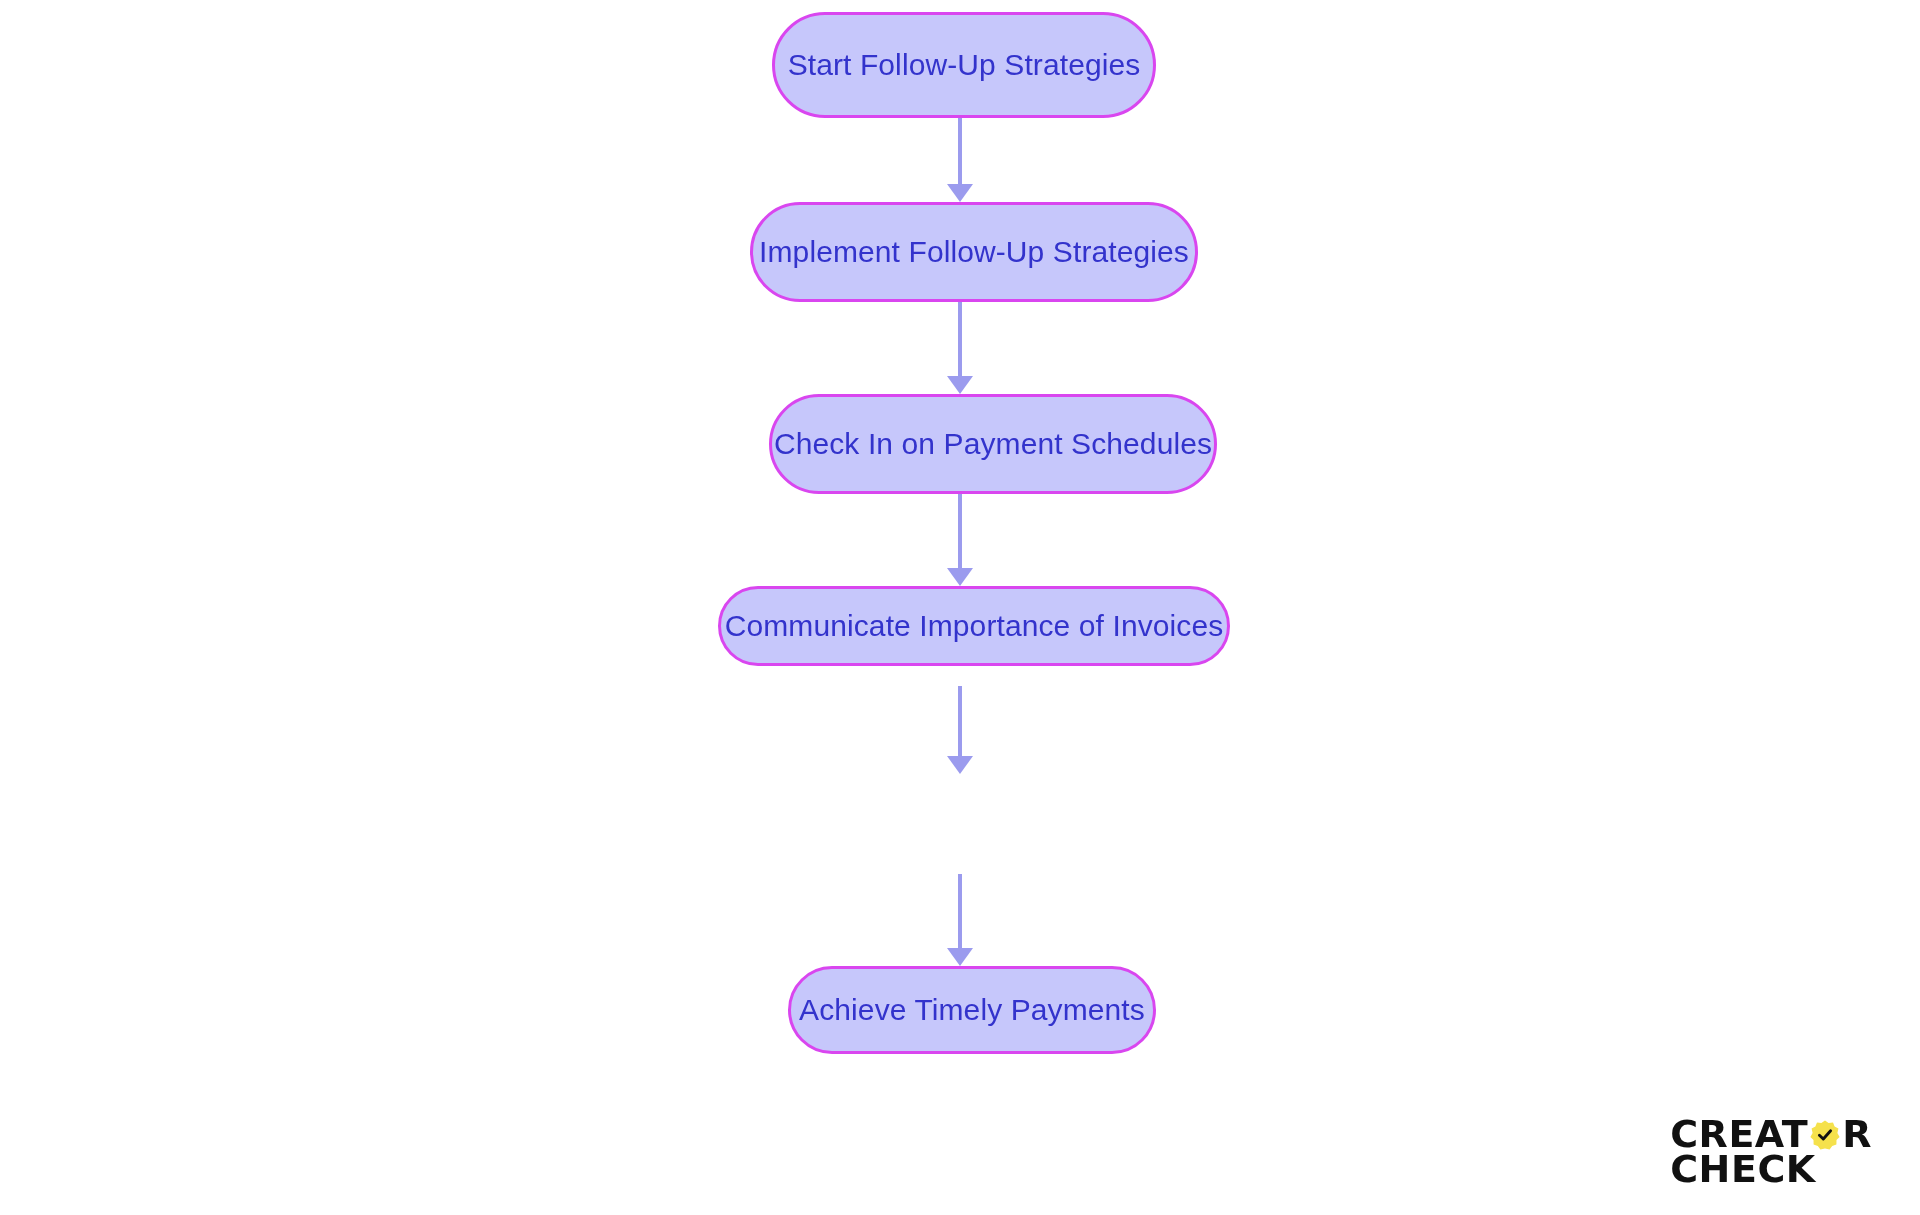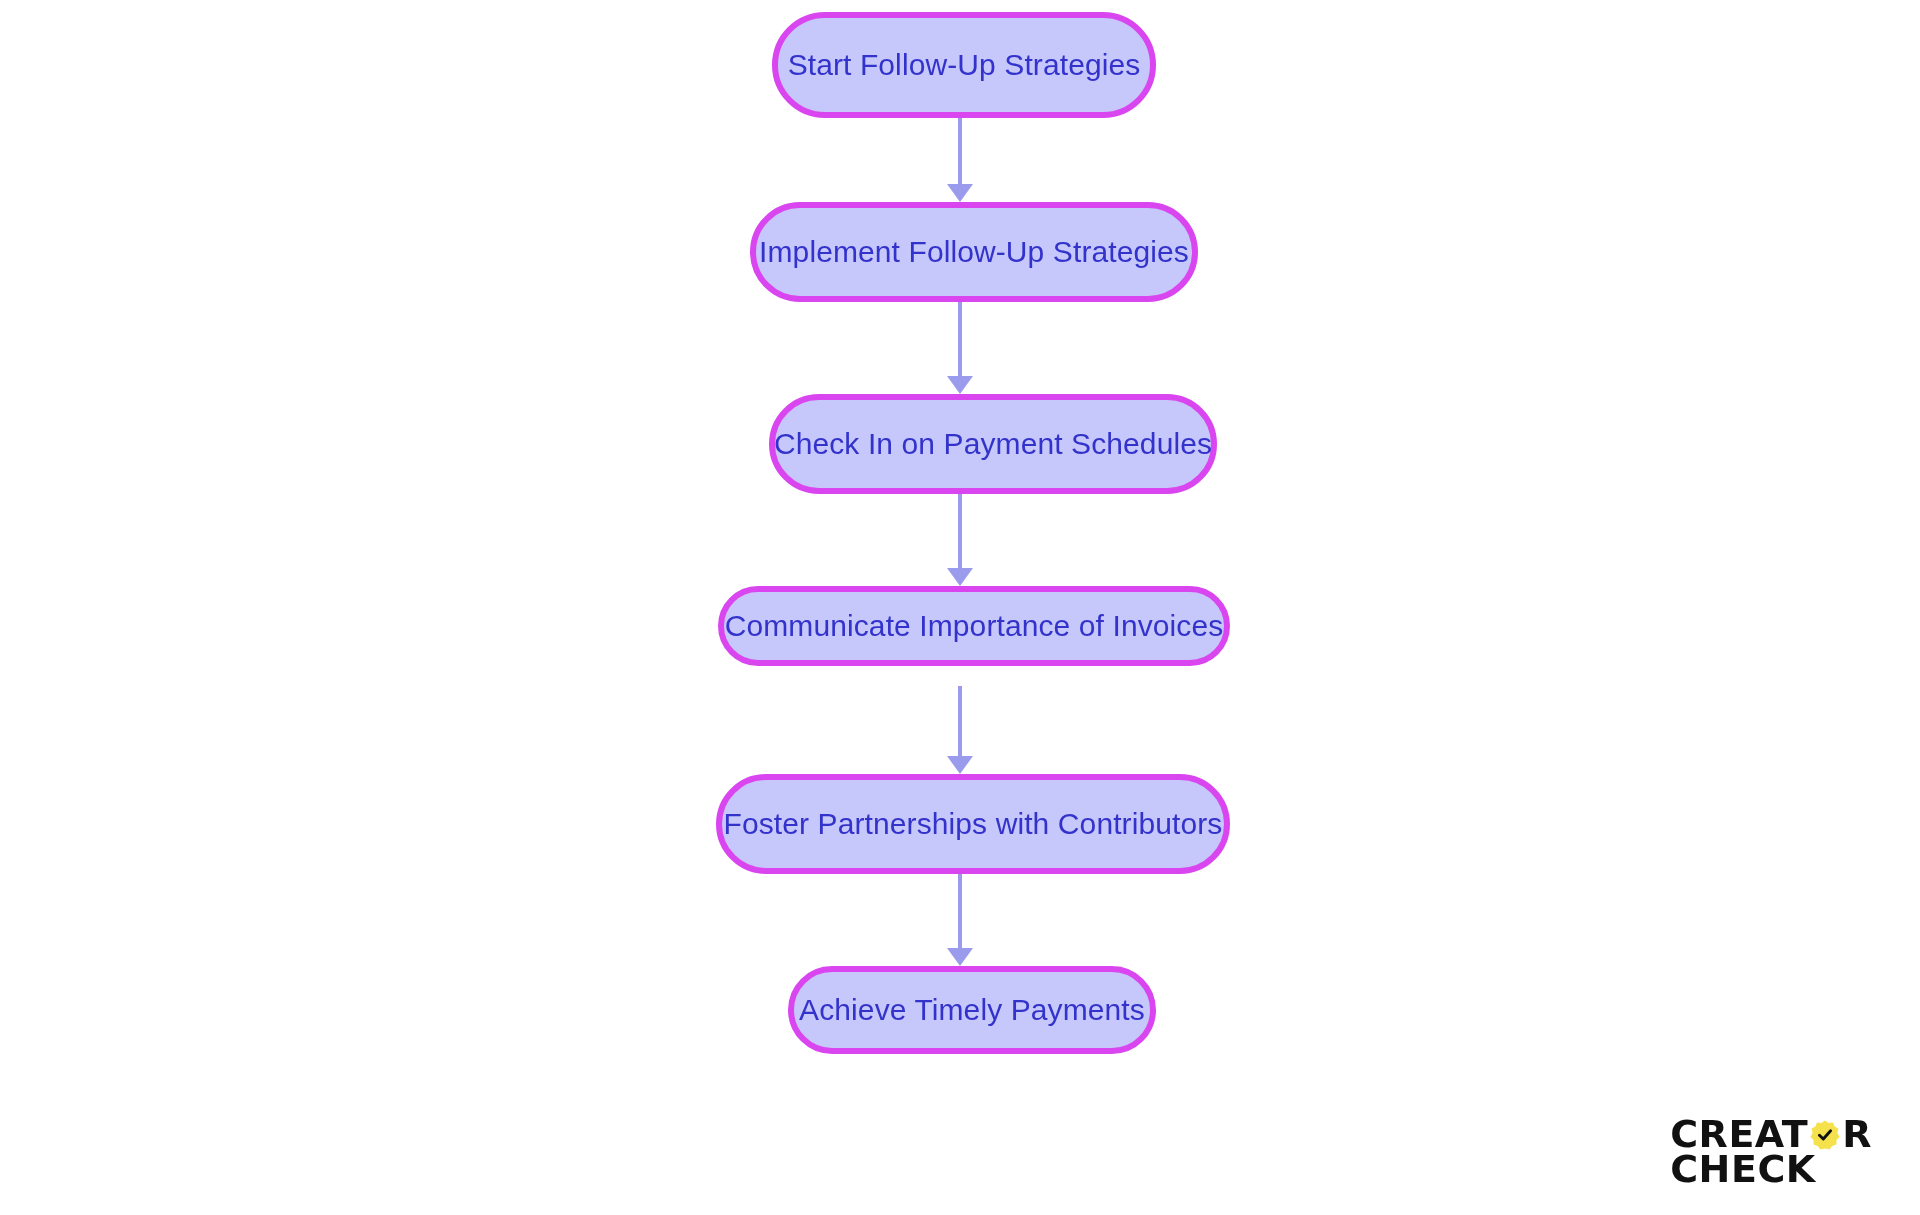--- a/index.html
+++ b/index.html
@@ -19,21 +19,21 @@
     position: absolute;
     inset: 0;
     width: 1920px;
     height: 1215px;
   }
 
   .flow-node {
     position: absolute;
     box-sizing: border-box;
     background: #c6c7fb;
-    border: 6px solid #d946ef;
+    border: 3px solid #d946ef;
     border-radius: 999px;
     display: flex;
     align-items: center;
     justify-content: center;
     color: #3333cc;
     font-size: 30px;
     font-weight: 400;
     letter-spacing: 0.1px;
     white-space: nowrap;
     line-height: 1;
@@ -118,21 +118,20 @@
     <span class="head"></span>
   </div>
 
   <div class="flow-node" style="left:718px; top:586px; width:512px; height:80px;">Communicate Importance of Invoices</div>
 
   <div class="connector" style="left:944px; top:686px; width:32px; height:88px;">
     <span class="stem" style="height:70px;"></span>
     <span class="head"></span>
   </div>
 
-  <div class="flow-node" style="left:716px; top:774px; width:514px; height:100px;">Foster Partnerships with Contributors</div>
 
   <div class="connector" style="left:944px; top:874px; width:32px; height:92px;">
     <span class="stem" style="height:74px;"></span>
     <span class="head"></span>
   </div>
 
   <div class="flow-node" style="left:788px; top:966px; width:368px; height:88px;">Achieve Timely Payments</div>
 
 </div>
 

